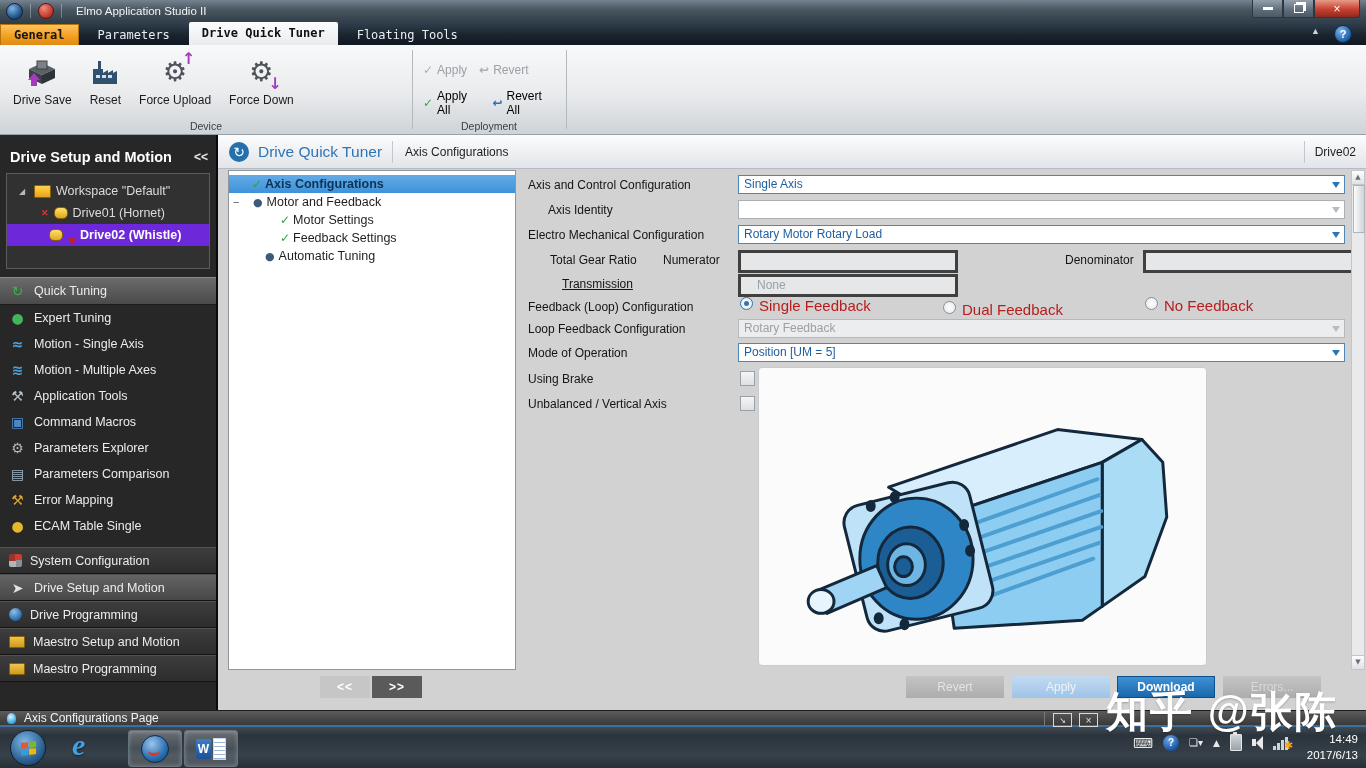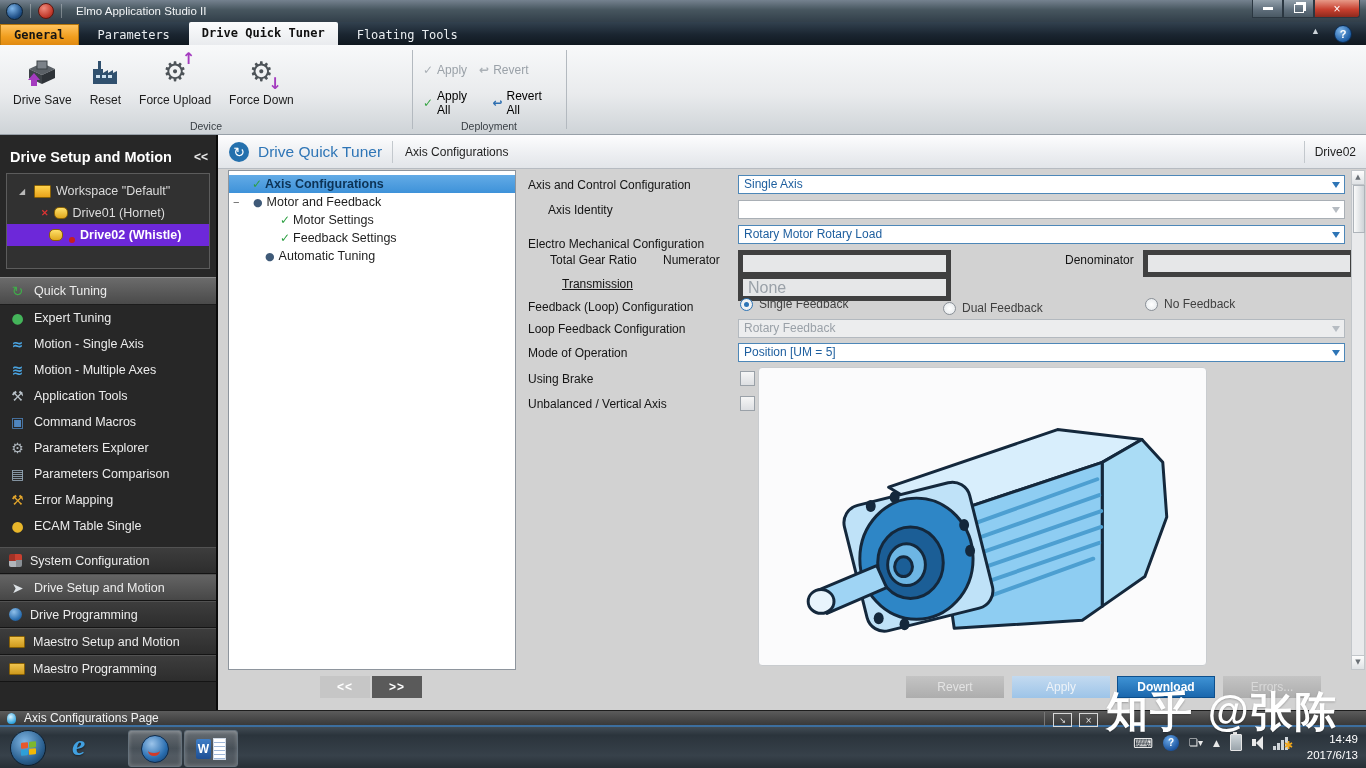--- a/index.html
+++ b/index.html
@@ -99,27 +99,27 @@
 
   .flabel{position:absolute;font-size:12px;color:#141414;height:17px;line-height:17px;}
   .dd{position:absolute;height:17px;box-sizing:content-box;background:#fff;border:1px solid #4d87b8;
     font-size:12px;color:#1d5e9e;line-height:17px;padding-left:5px;}
   .dd .chev{position:absolute;right:4px;top:6px;width:0;height:0;
     border-left:4px solid transparent;border-right:4px solid transparent;border-top:6px solid #2e75b6;}
   .dd.idle{border-color:#a9afb5;}
   .dd.idle .chev{border-top-color:#b6bcc2;}
   .dd.dis{background:#ecedee;border-color:#b3b9bf;color:#9aa1a8;}
   .dd.dis .chev{border-top-color:#b6bcc2;}
-  .tf{position:absolute;height:17px;background:#e6e7e8;border:5px solid #404040;font-size:16px;color:#9aa1a8;
-    line-height:17px;padding-left:5px;box-sizing:content-box;}
+  .tf{position:absolute;height:17px;background:#e6e7e8;border:3px solid #404040;font-size:12px;color:#9aa1a8;
+    line-height:17px;padding-left:16px;box-sizing:content-box;}
   .radio{width:13px;height:13px;border-radius:50%;border:1px solid #8a9097;
     background:radial-gradient(#ffffff,#e2e6e9);box-sizing:border-box;position:relative;}
   .radio.on{border-color:#2e75b6;}
   .radio.on::after{content:"";position:absolute;left:3px;top:3px;width:5px;height:5px;border-radius:50%;background:#2e75b6;}
-  .rgrp{position:absolute;display:flex;align-items:flex-end;gap:6px;font-size:12px;color:#404040;}
+  .rgrp{position:absolute;display:flex;align-items:flex-start;gap:6px;font-size:15px;color:#b91c1c;}
   .cb{position:absolute;width:13px;height:13px;border:1px solid #9aa1a8;background:linear-gradient(#f6f6f6,#dddfe2);}
   .motor-panel{position:absolute;left:540px;top:232px;width:449px;height:299px;background:#fbfbfc;
     border:1px solid #c9cccf;border-radius:4px;box-sizing:border-box;}
   .vscroll{position:absolute;left:1133px;top:35px;width:14px;height:500px;background:#e9eaec;border:1px solid #c2c6ca;box-sizing:border-box;}
   .varrow{position:absolute;left:0;width:12px;height:13px;background:linear-gradient(#fdfdfd,#dfe2e5);
     border-bottom:1px solid #c2c6ca;color:#6a7076;font-size:7px;text-align:center;line-height:13px;font-family:"DejaVu Sans",sans-serif;}
   .vthumb{position:absolute;left:1px;top:14px;width:10px;height:46px;background:linear-gradient(90deg,#fafafa,#cfd4d8);border:1px solid #aeb4ba;}
   .navbtn{position:absolute;top:541px;width:50px;height:22px;color:#fff;font-weight:bold;font-size:12px;
     display:flex;align-items:center;justify-content:center;letter-spacing:1px;}
   .navbtn.prev{left:102px;background:#c6c6c6;}
@@ -413,21 +413,21 @@
         <span>Feedback Settings</span>
       </div>
       <div class="ct-row" style="padding-left:32px;">
         <span class="bullet">●</span>
         <span>Automatic Tuning</span>
       </div>
     </div>
 
     <div class="flabel" style="left:310px;top:42px;">Axis and Control Configuration</div>
     <div class="flabel" style="left:330px;top:67px;">Axis Identity</div>
-    <div class="flabel" style="left:310px;top:92px;margin-top:9px;">Electro Mechanical Configuration</div>
+    <div class="flabel" style="left:310px;top:92px;">Electro Mechanical Configuration</div>
     <div class="flabel" style="left:332px;top:117px;">Total Gear Ratio</div>
     <div class="flabel" style="left:445px;top:117px;">Numerator</div>
     <div class="flabel" style="left:847px;top:117px;">Denominator</div>
     <div class="flabel" style="left:344px;top:141px;text-decoration:underline;">Transmission</div>
     <div class="flabel" style="left:310px;top:164px;">Feedback (Loop) Configuration</div>
     <div class="flabel" style="left:310px;top:186px;">Loop Feedback Configuration</div>
     <div class="flabel" style="left:310px;top:210px;">Mode of Operation</div>
     <div class="flabel" style="left:310px;top:236px;">Using Brake</div>
     <div class="flabel" style="left:310px;top:261px;">Unbalanced / Vertical Axis</div>
 

